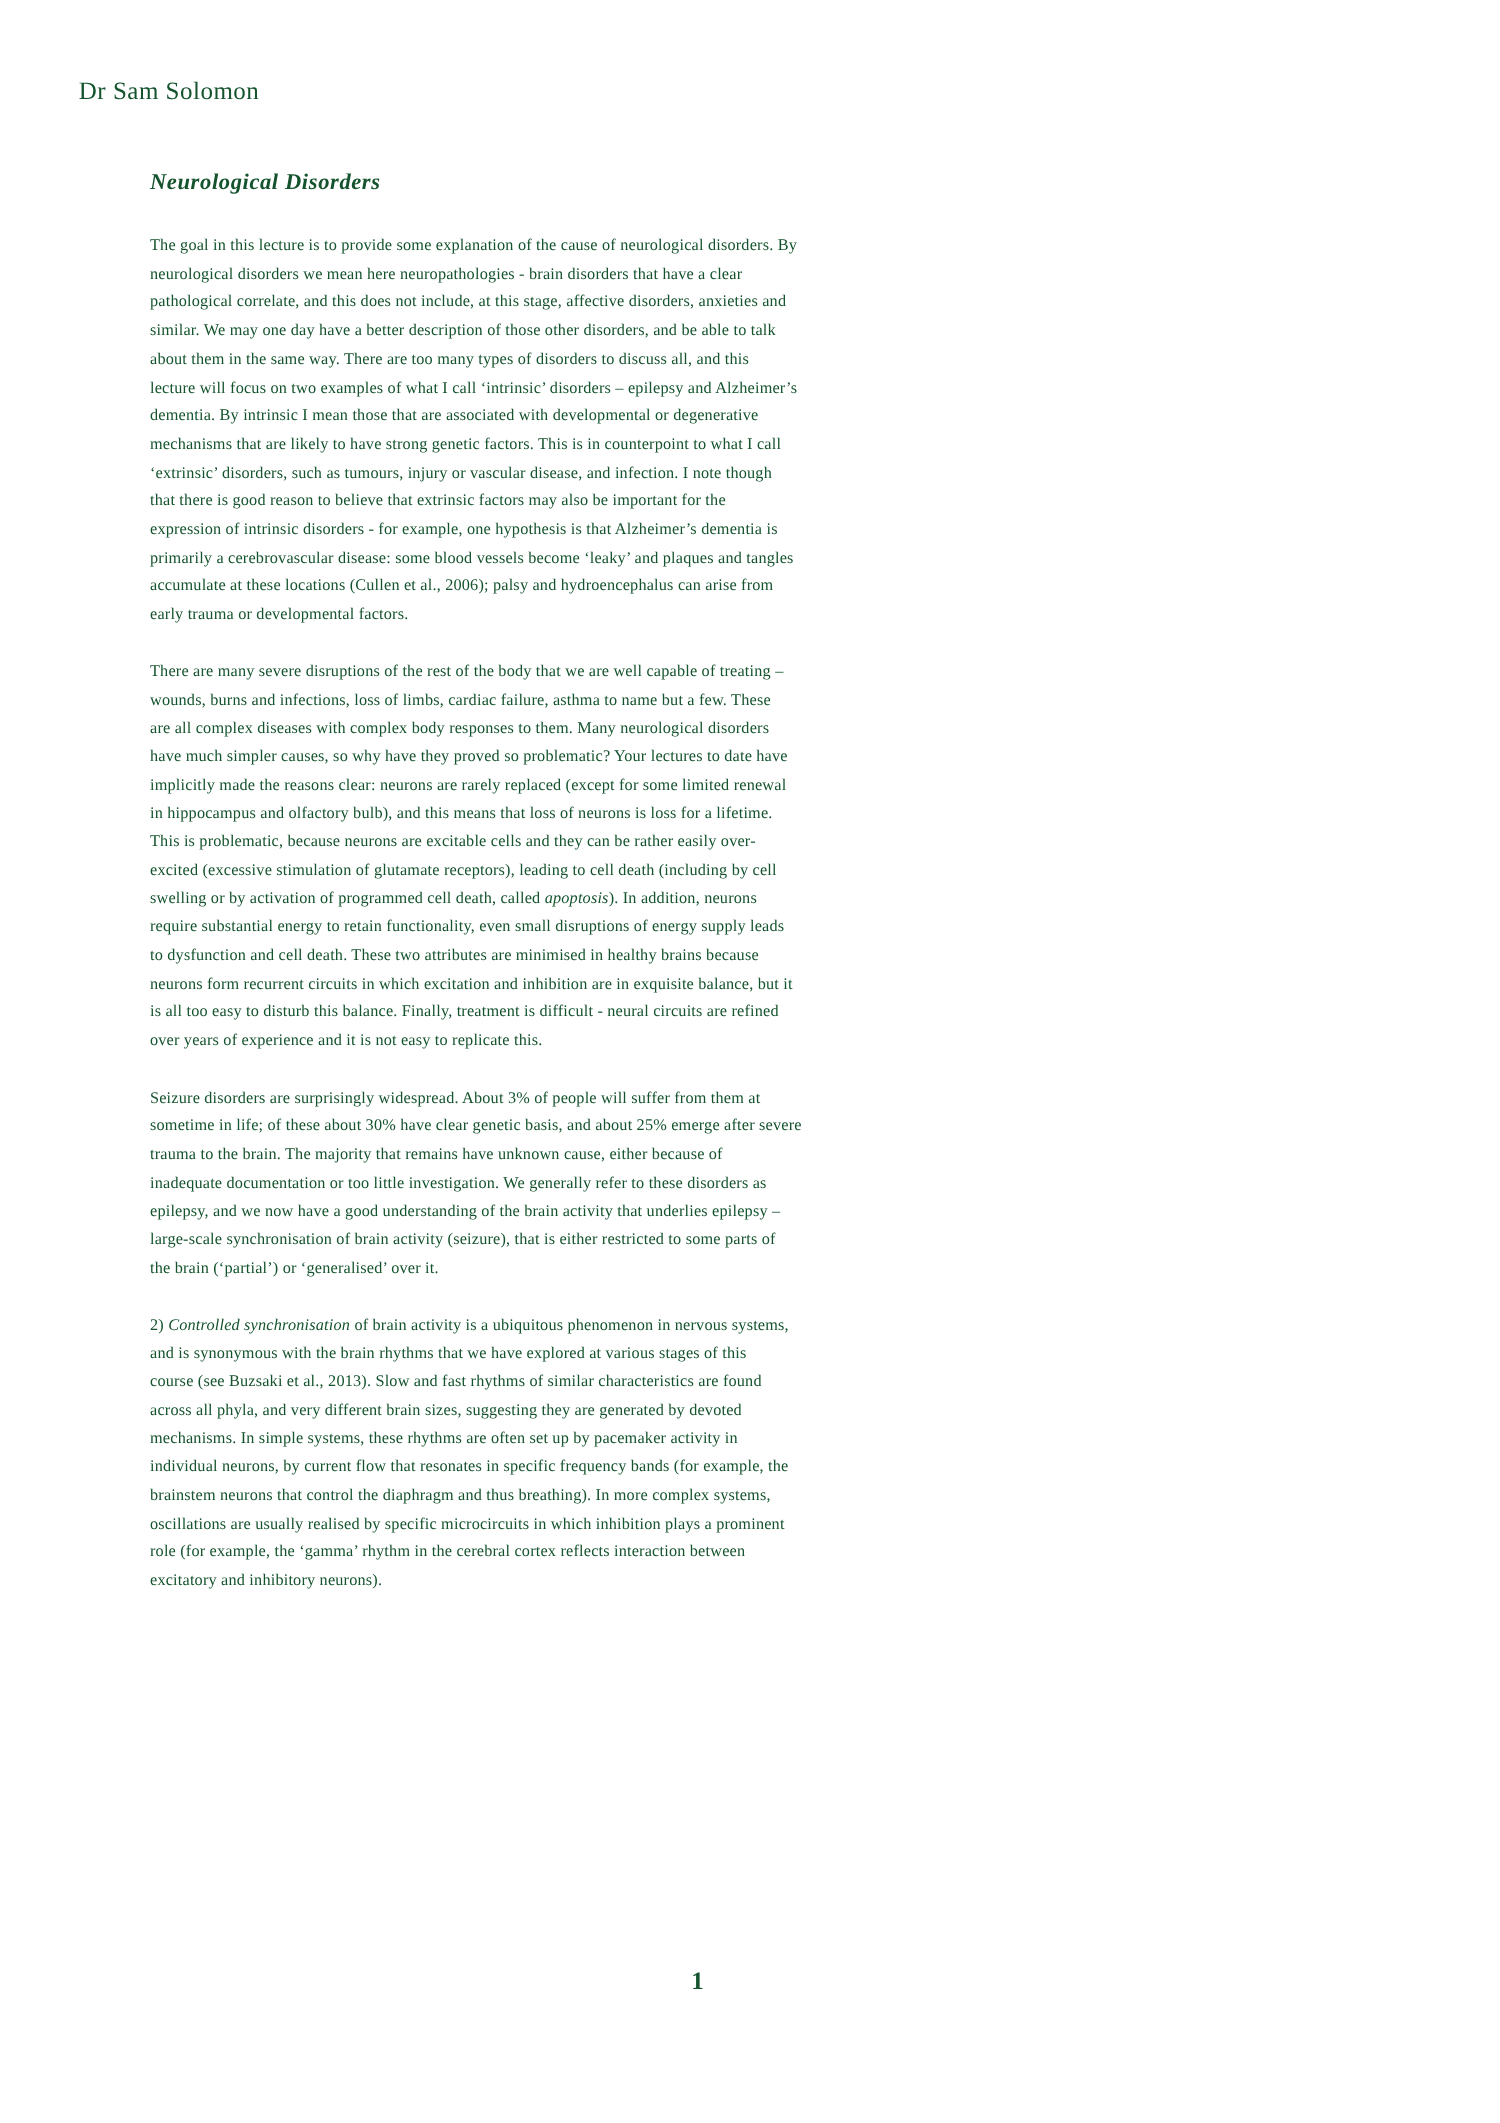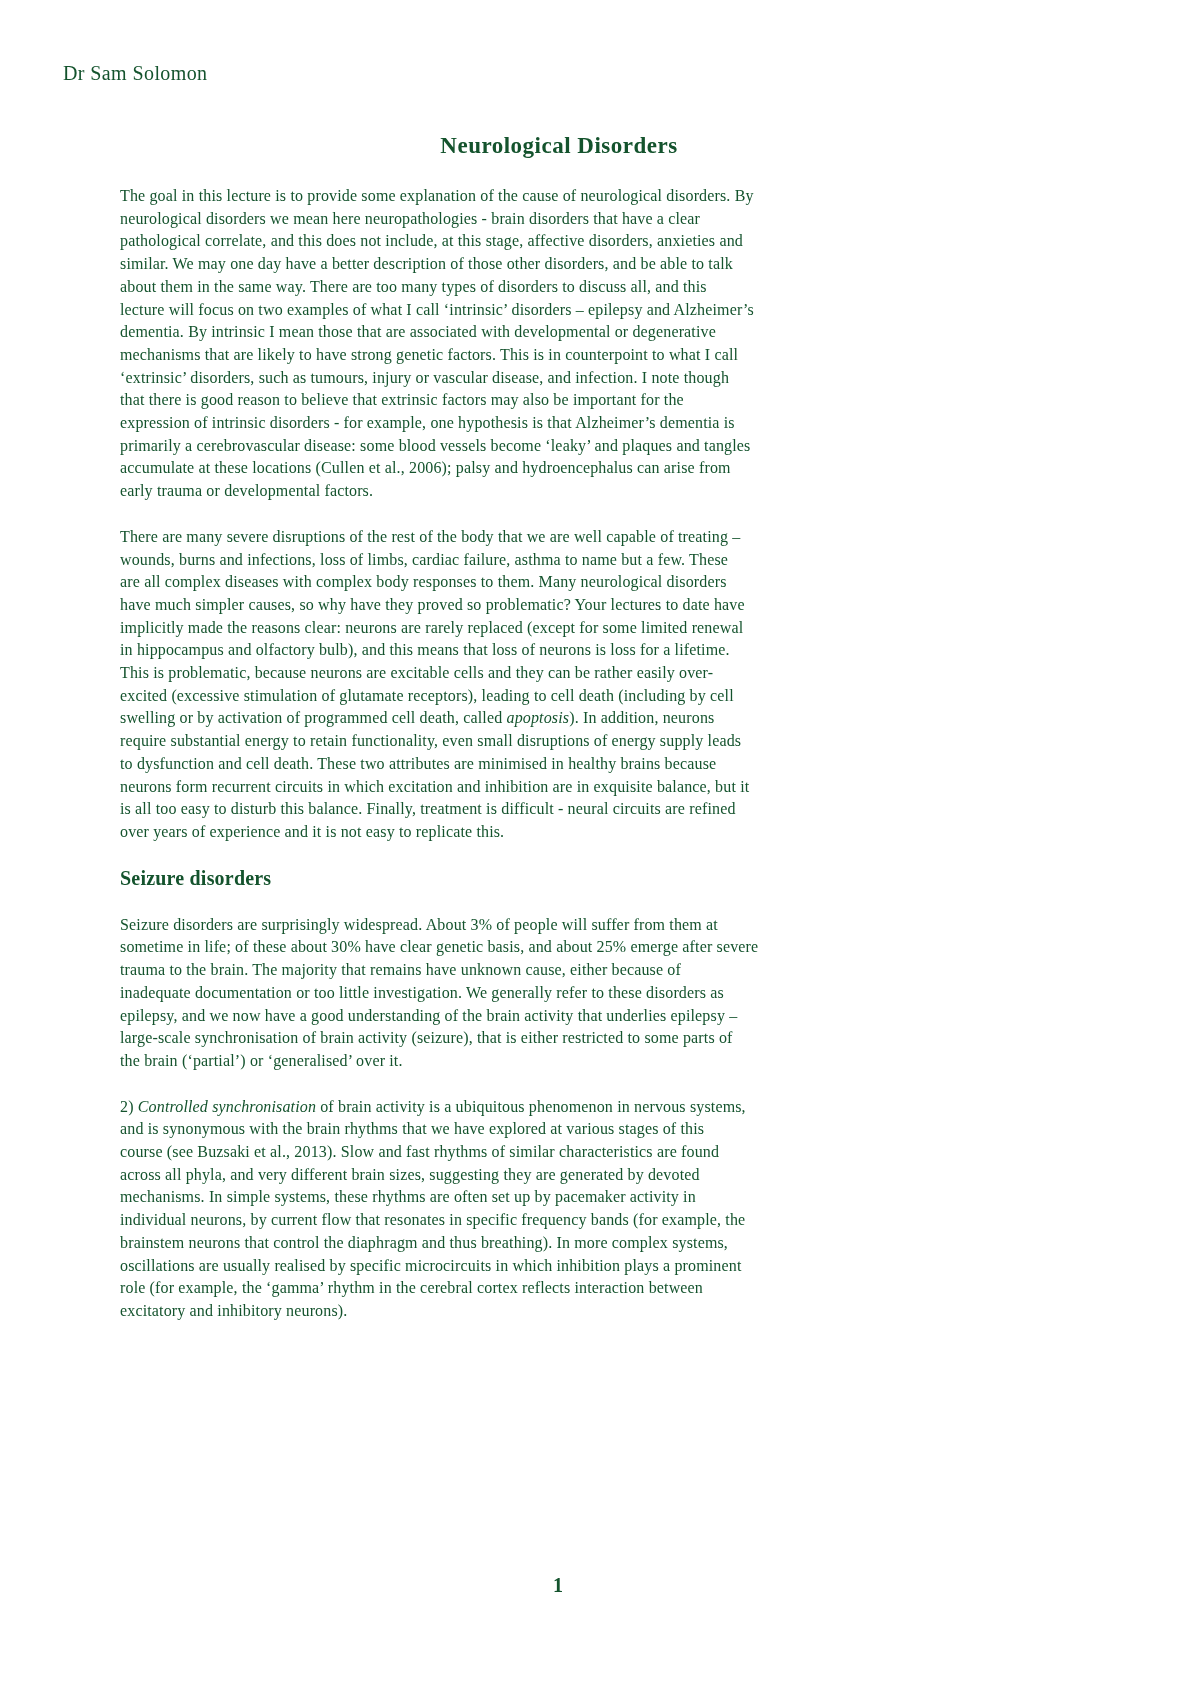--- a/index.html
+++ b/index.html
@@ -23,29 +23,30 @@
     font-size: 20px;
     letter-spacing: 0.4px;
   }
   .content {
     position: absolute;
     left: 120px;
     top: 132px;
     width: 878px;
   }
   .doc-title {
-    font-size: 23px;
+    font-size: 18px;
     font-weight: bold;
-    text-align: center;
+    text-align: left;
     letter-spacing: 0.5px;
     margin: 0 0 26px 0;
     line-height: 27px;
+    font-style: italic;
   }
   .para {
-    font-size: 16px;
+    font-size: 13px;
     line-height: 22.7px;
     letter-spacing: 0.15px;
     white-space: pre-line;
     margin: 0 0 23px 0;
   }
   .heading {
     font-size: 20px;
     font-weight: bold;
     letter-spacing: 0.2px;
     line-height: 23px;
@@ -71,21 +72,20 @@
   <div class="author">Dr Sam Solomon</div>
 
   <div class="content">
     <h1 class="doc-title">Neurological Disorders</h1>
 
     <p class="para">The goal in this lecture is to provide some explanation of the cause of neurological disorders. By<br>neurological disorders we mean here neuropathologies - brain disorders that have a clear<br>pathological correlate, and this does not include, at this stage, affective disorders, anxieties and<br>similar. We may one day have a better description of those other disorders, and be able to talk<br>about them in the same way. There are too many types of disorders to discuss all, and this<br>lecture will focus on two examples of what I call ‘intrinsic’ disorders – epilepsy and Alzheimer’s<br>dementia. By intrinsic I mean those that are associated with developmental or degenerative<br>mechanisms that are likely to have strong genetic factors. This is in counterpoint to what I call<br>‘extrinsic’ disorders, such as tumours, injury or vascular disease, and infection. I note though<br>that there is good reason to believe that extrinsic factors may also be important for the<br>expression of intrinsic disorders - for example, one hypothesis is that Alzheimer’s dementia is<br>primarily a cerebrovascular disease: some blood vessels become ‘leaky’ and plaques and tangles<br>accumulate at these locations (Cullen et al., 2006); palsy and hydroencephalus can arise from<br>early trauma or developmental factors.</p>
 
 
     <p class="para">There are many severe disruptions of the rest of the body that we are well capable of treating –<br>wounds, burns and infections, loss of limbs, cardiac failure, asthma to name but a few. These<br>are all complex diseases with complex body responses to them. Many neurological disorders<br>have much simpler causes, so why have they proved so problematic? Your lectures to date have<br>implicitly made the reasons clear: neurons are rarely replaced (except for some limited renewal<br>in hippocampus and olfactory bulb), and this means that loss of neurons is loss for a lifetime.<br>This is problematic, because neurons are excitable cells and they can be rather easily over-<br>excited (excessive stimulation of glutamate receptors), leading to cell death (including by cell<br>swelling or by activation of programmed cell death, called <em>apoptosis</em>). In addition, neurons<br>require substantial energy to retain functionality, even small disruptions of energy supply leads<br>to dysfunction and cell death. These two attributes are minimised in healthy brains because<br>neurons form recurrent circuits in which excitation and inhibition are in exquisite balance, but it<br>is all too easy to disturb this balance. Finally, treatment is difficult - neural circuits are refined<br>over years of experience and it is not easy to replicate this.</p>
 
-    <h2 class="heading">Seizure disorders</h2>
 
     <p class="para">Seizure disorders are surprisingly widespread. About 3% of people will suffer from them at<br>sometime in life; of these about 30% have clear genetic basis, and about 25% emerge after severe<br>trauma to the brain. The majority that remains have unknown cause, either because of<br>inadequate documentation or too little investigation. We generally refer to these disorders as<br>epilepsy, and we now have a good understanding of the brain activity that underlies epilepsy –<br>large-scale synchronisation of brain activity (seizure), that is either restricted to some parts of<br>the brain (‘partial’) or ‘generalised’ over it.</p>
 
     <p class="para">2) <em>Controlled synchronisation</em> of brain activity is a ubiquitous phenomenon in nervous systems,<br>and is synonymous with the brain rhythms that we have explored at various stages of this<br>course (see Buzsaki et al., 2013). Slow and fast rhythms of similar characteristics are found<br>across all phyla, and very different brain sizes, suggesting they are generated by devoted<br>mechanisms. In simple systems, these rhythms are often set up by pacemaker activity in<br>individual neurons, by current flow that resonates in specific frequency bands (for example, the<br>brainstem neurons that control the diaphragm and thus breathing). In more complex systems,<br>oscillations are usually realised by specific microcircuits in which inhibition plays a prominent<br>role (for example, the ‘gamma’ rhythm in the cerebral cortex reflects interaction between<br>excitatory and inhibitory neurons).</p>
   </div>
 
   <div class="page-number">1</div>
 </div>
 
 </body></html>

